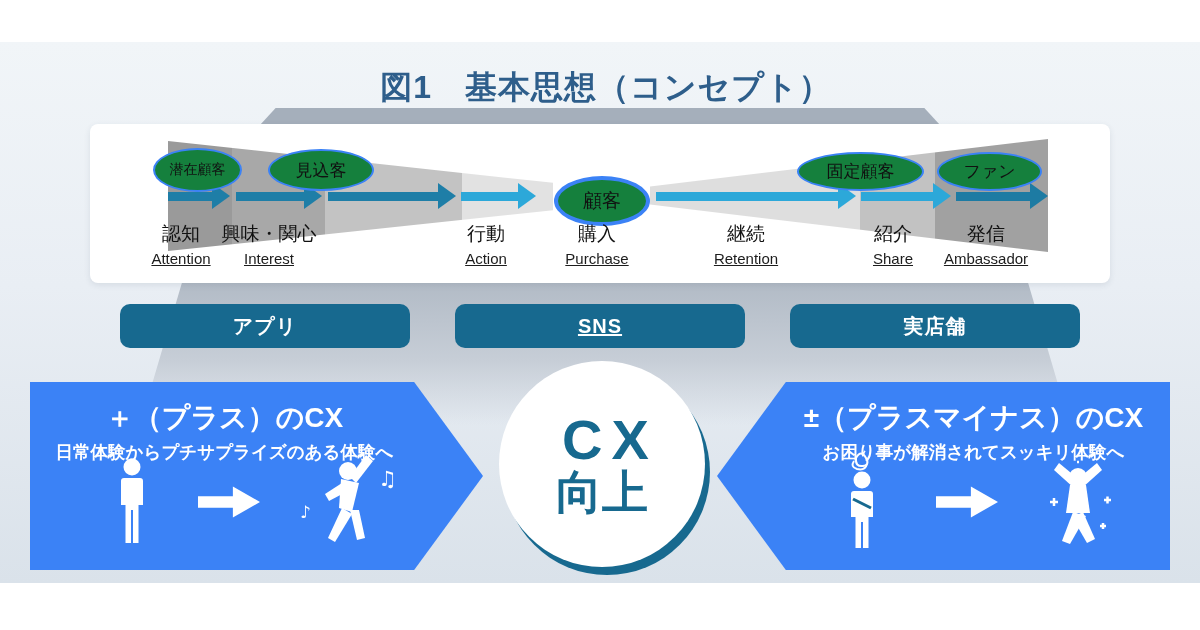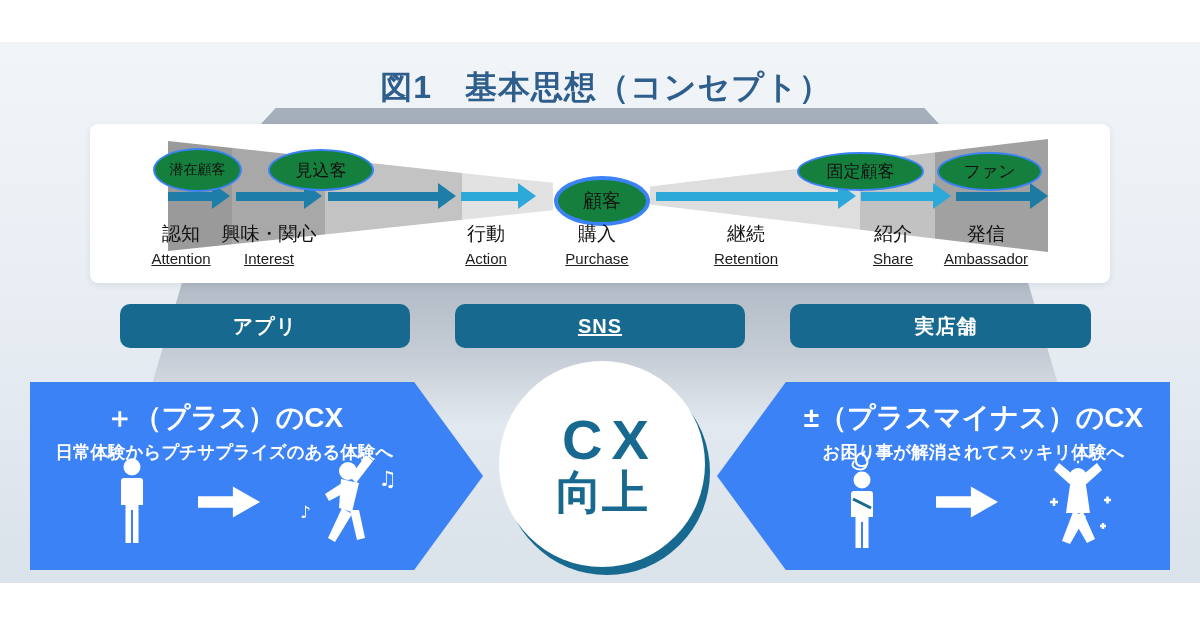--- a/index.html
+++ b/index.html
@@ -108,21 +108,21 @@
       <div class="en">Share</div>
     </div>
     <div class="stage" style="left:836px;">
       <div class="jp">発信</div>
       <div class="en">Ambassador</div>
     </div>
   </div>
 
   <div class="chbtn" style="left:120px;">アプリ</div>
   <div class="chbtn" style="left:455px;text-decoration:underline;">SNS</div>
-  <div class="chbtn" style="left:790px;padding-left:11px;">実店舗</div>
+  <div class="chbtn" style="left:790px;">実店舗</div>
 
   <div class="banner plus">
     <div class="btitle">＋（プラス）のCX</div>
     <div class="bsub">日常体験からプチサプライズのある体験へ</div>
   </div>
   <svg class="picon" style="left:112px;top:458px;" width="40" height="88" viewBox="0 0 40 88">
     <circle cx="20" cy="9" r="8.5" fill="#fff"></circle>
     <path fill="#fff" d="M12 20 h16 q3 0 3 3 v24 h-4.5 v38 h-5.5 v-33 h-2 v33 h-5.5 v-38 H9 v-24 q0 -3 3 -3 z"></path>
   </svg>
   <svg class="picon" style="left:198px;top:486px;" width="62" height="32" viewBox="0 0 64 32">

